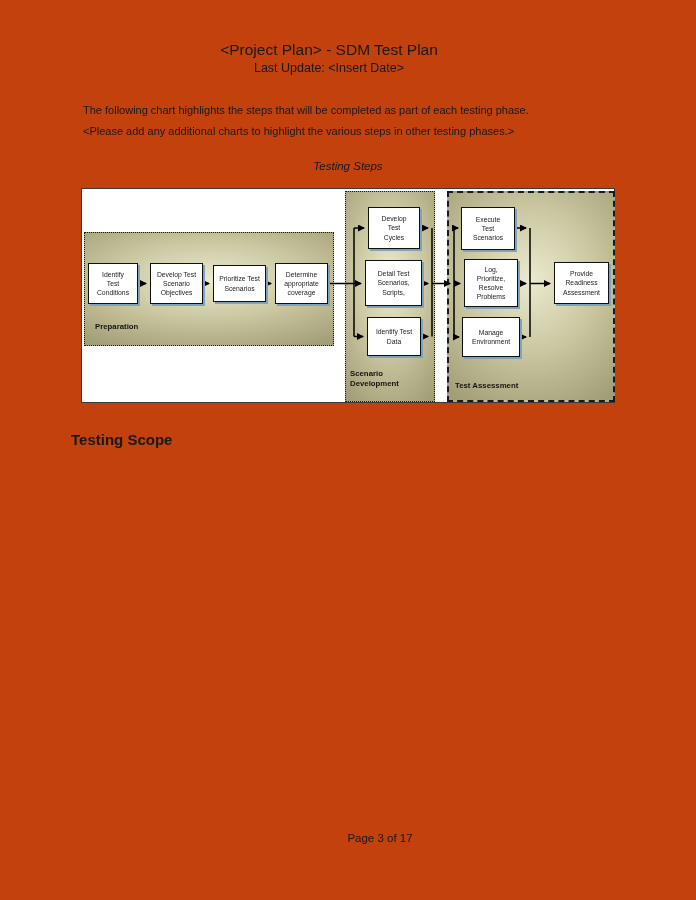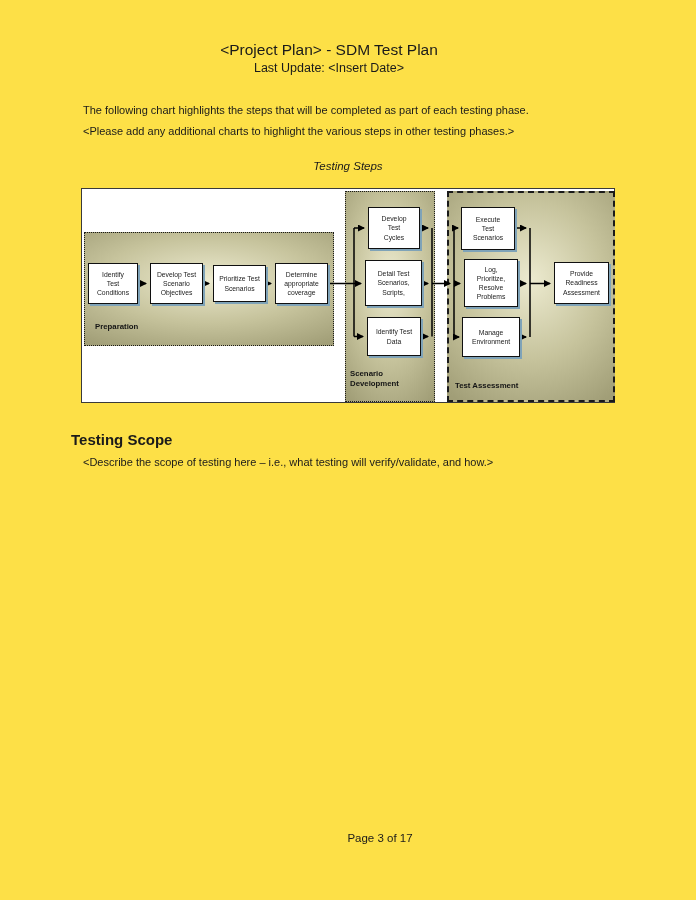--- a/index.html
+++ b/index.html
@@ -1,17 +1,17 @@
 <!DOCTYPE html>
 <html style="--panel-center: #eceacf; --panel-mid: #c6c39c; --panel-edge: #a19e77; --box-shadow: #7fa3b8; --line: #000000;"><head>
 <meta charset="utf-8">
 <style>
   html, body { margin:0; padding:0; background:#fff; }
   .page {
-    position:relative; width:696px; height:900px; background:#fde047;
+    position:relative; width:696px; height:900px; background:#c2410c;
     font-family:"Liberation Sans", sans-serif; color:#1a1a1a; overflow:hidden;
   }
   .title    { position:absolute; top:41px;  left:0; width:658px; text-align:center; font-size:15.5px; }
   .subtitle { position:absolute; top:61px;  left:0; width:658px; text-align:center; font-size:12.5px; }
   .para     { position:absolute; left:83px; font-size:11px; }
   .intro1   { top:104px; }
   .intro2   { top:125px; }
   .caption  { position:absolute; top:160px; left:0; width:696px; text-align:center; font-size:11.5px; font-style:italic; }
 
   
@@ -152,17 +152,16 @@
 Readiness
 Assessment</div>
   </div>
 
   <div class="phase-label lab-prep">Preparation</div>
   <div class="phase-label lab-scen">Scenario
 Development</div>
   <div class="phase-label lab-exec">Test Assessment</div>
 
   <div class="h2">Testing Scope</div>
-  <div class="para scopetxt">&lt;Describe the scope of testing here – i.e., what testing will verify/validate, and how.&gt;</div>
 
   <div class="footer f1">Page 3 of 17</div>
 
 </div>
 
 </body></html>

